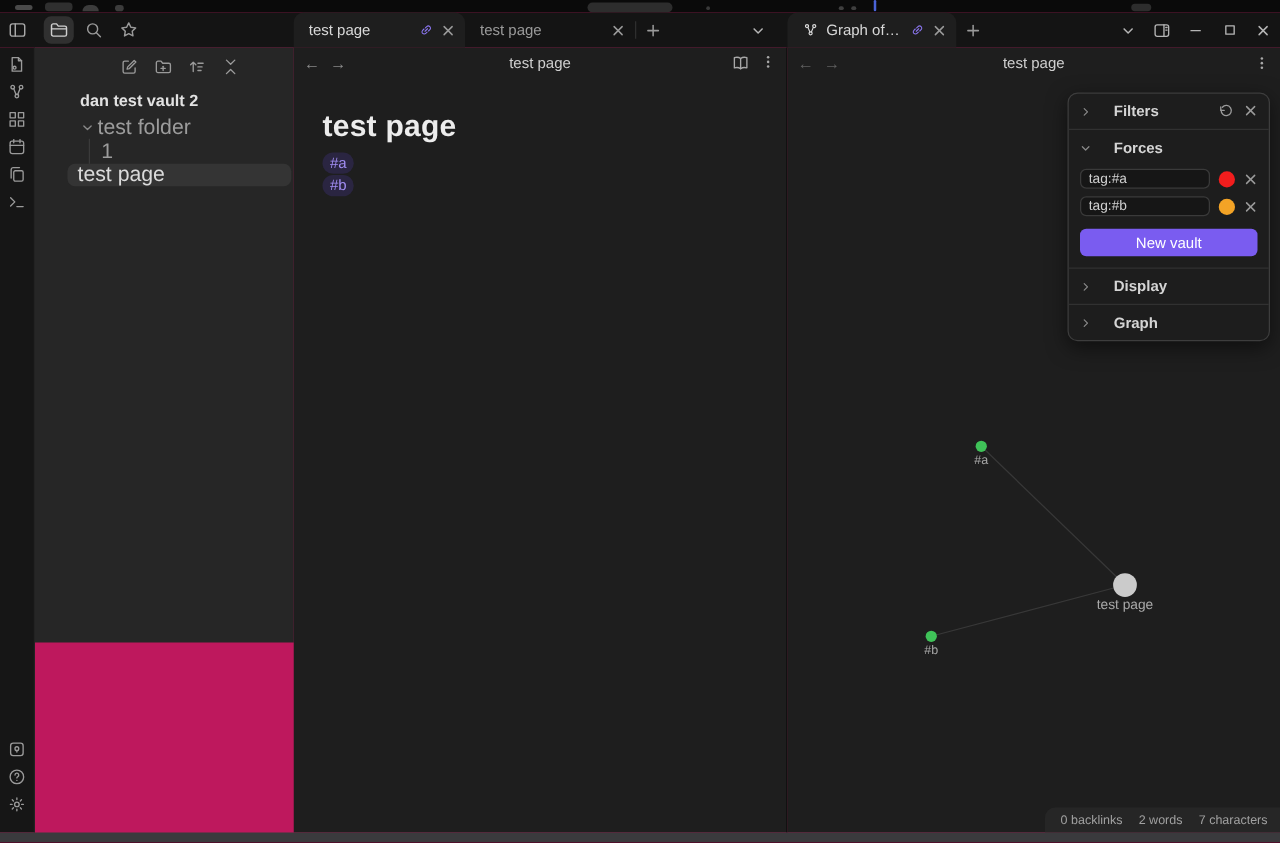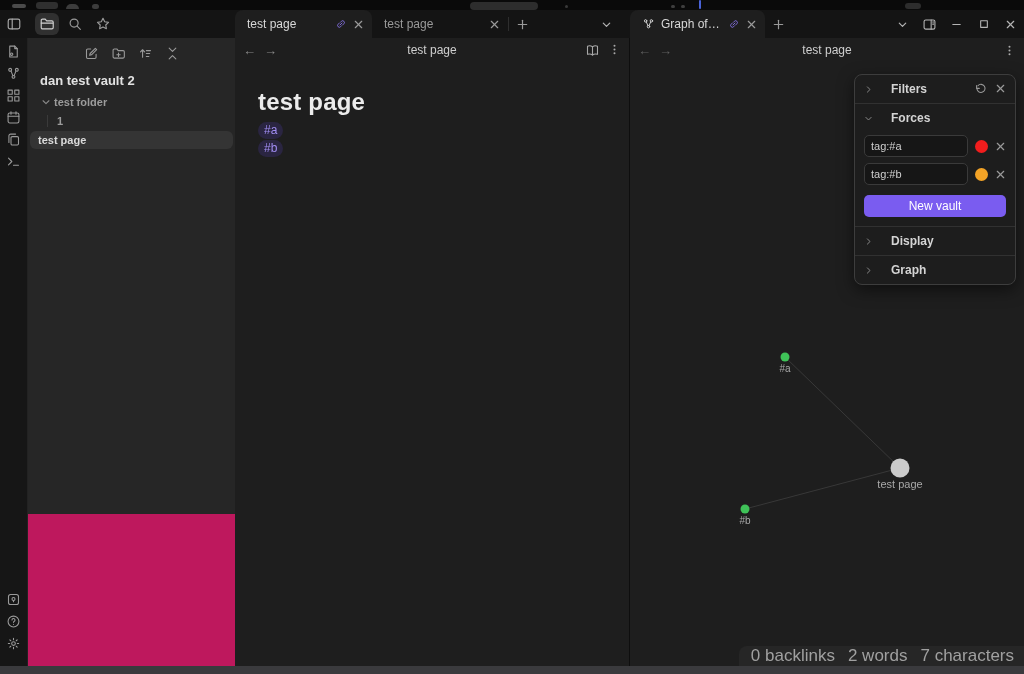--- a/index.html
+++ b/index.html
@@ -34,25 +34,25 @@
   .tab-plus { width:26px; display:flex; align-items:center; justify-content:center; color:#9a9a9a; }
   .tab-sep { width:1px; height:14px; background:#2e2e2e; align-self:center; }
   .win-ctrls { display:flex; align-items:center; margin-left:auto; }
   .win-btn { width:27px; height:28px; display:flex; align-items:center; justify-content:center; color:#b5b5b5; }
 
   
   .ribbon { position:absolute; left:0; top:38px; width:28px; height:628px; background:#161616; border-right:1px solid #222; display:flex; flex-direction:column; align-items:center; padding:4px 0 10px; }
   .ribbon .rb { width:20px; height:18px; margin-bottom:4px; display:flex; align-items:center; justify-content:center; color:#9a9a9a; }
   .ribbon .spacer { flex:1; }
 
-  .explorer { position:absolute; left:28px; top:38px; width:207px; height:476px; background:#262626; }
+  .explorer { position:absolute; left:28px; top:38px; width:207px; height:476px; background:#262626;padding-left:24px; }
   .exp-actions { display:flex; justify-content:center; gap:5px; padding-top:5px; }
   .exp-actions .rb { width:22px; height:20px; display:flex; align-items:center; justify-content:center; color:#9a9a9a; border-radius:5px; }
   .vault-title { padding:10px 0 4px 12px; font-weight:bold; font-size:13px; color:#e2e2e2; }
-  .tree-row { height:19px; display:flex; align-items:center; font-size:11px; color:#9c9c9c;font-weight:bold; }
+  .tree-row { height:19px; display:flex; align-items:center; font-size:17px; color:#9c9c9c; }
   .tree-folder { padding-left:13px; gap:3px; }
   .tree-file-nested { margin-left:19px; border-left:1px solid #3a3a3a; padding-left:9px; }
   .tree-selected { margin:1px 2px 0 2px; height:18px; background:#343434; border-radius:6px; padding-left:8px; color:#dadada; }
   .chev { color:#8a8a8a; }
 
   .pane { position:absolute; top:38px; height:628px; background:#1e1e1e; }
   .pane-mid { left:235px; width:395px; border-right:1px solid #0e0e0e; }
   .pane-right { left:630px; width:394px; }
   .pane-header { position:relative; height:24px; display:flex; align-items:center; padding:0 8px; }
   .nav-arrows { display:flex; gap:8px; color:#8a8a8a; font-size:13px; }
@@ -71,28 +71,28 @@
   .graph-canvas { position:absolute; left:0; top:0; }
   .graph-canvas text { font-family:"Liberation Sans","DejaVu Sans",sans-serif; }
 
   
   .gpanel { position:absolute; top:36px; right:8px; width:162px; background:#1d1d1d; border:1px solid #3d3d3d; border-radius:8px; box-shadow:0 5px 16px rgba(0,0,0,.5); }
   .gsec { display:flex; align-items:center; gap:18px; padding:7px 9px; }
   .gsec .sec-label { font-weight:bold; color:#d4d4d4; font-size:12px; }
   .gsec .right-icons { margin-left:auto; display:flex; gap:8px; color:#9a9a9a; }
   .gdiv { border-top:1px solid #313131; }
   .grow { display:flex; align-items:center; gap:7px; padding:3px 9px; }
-  .grow input { flex:1; min-width:0; height:22px; background:#161616; border:1px solid #3a3a3a; border-radius:5px; color:#cfcfcf; font-size:11px; padding:0 6px; font-family:inherit; outline:none; }
+  .grow input { flex:1; min-width:0; height:16px; background:#161616; border:1px solid #3a3a3a; border-radius:5px; color:#cfcfcf; font-size:11px; padding:0 6px; font-family:inherit; outline:none; }
   .swatch { width:13px; height:13px; border-radius:50%; flex:none; }
   .gx { color:#9a9a9a; flex:none; display:flex; }
   .gbtn-row { padding:7px 9px 9px; }
   .gbtn { width:100%; height:22px; background:#7a5cf0; color:#fff; border:none; border-radius:5px; font-size:12px; font-family:inherit; }
 
   
-  .status-box { position:absolute; right:0; bottom:8px; height:20px; background:#262626; border-top-left-radius:8px; display:flex; align-items:center; gap:13px; padding:0 10px 0 12px; font-size:17px; color:#a0a0a0; }
+  .status-box { position:absolute; right:0; bottom:8px; height:20px; background:#262626; border-top-left-radius:8px; display:flex; align-items:center; gap:13px; padding:0 10px 0 12px; font-size:10px; color:#a0a0a0; }
   .bottom-strip { position:absolute; left:0; bottom:0; width:1024px; height:8px; background:#3a3a3d; }
 </style>
 </head>
 <body>
 
 <div class="app">
 
   <div class="top-strip">
     <div class="frag" style="left:12px;top:4px;width:14px;height:4px;background:#4a4a4a"></div>
     <div class="frag" style="left:36px;top:2px;width:22px;height:7px;background:#2f2f2f"></div>

